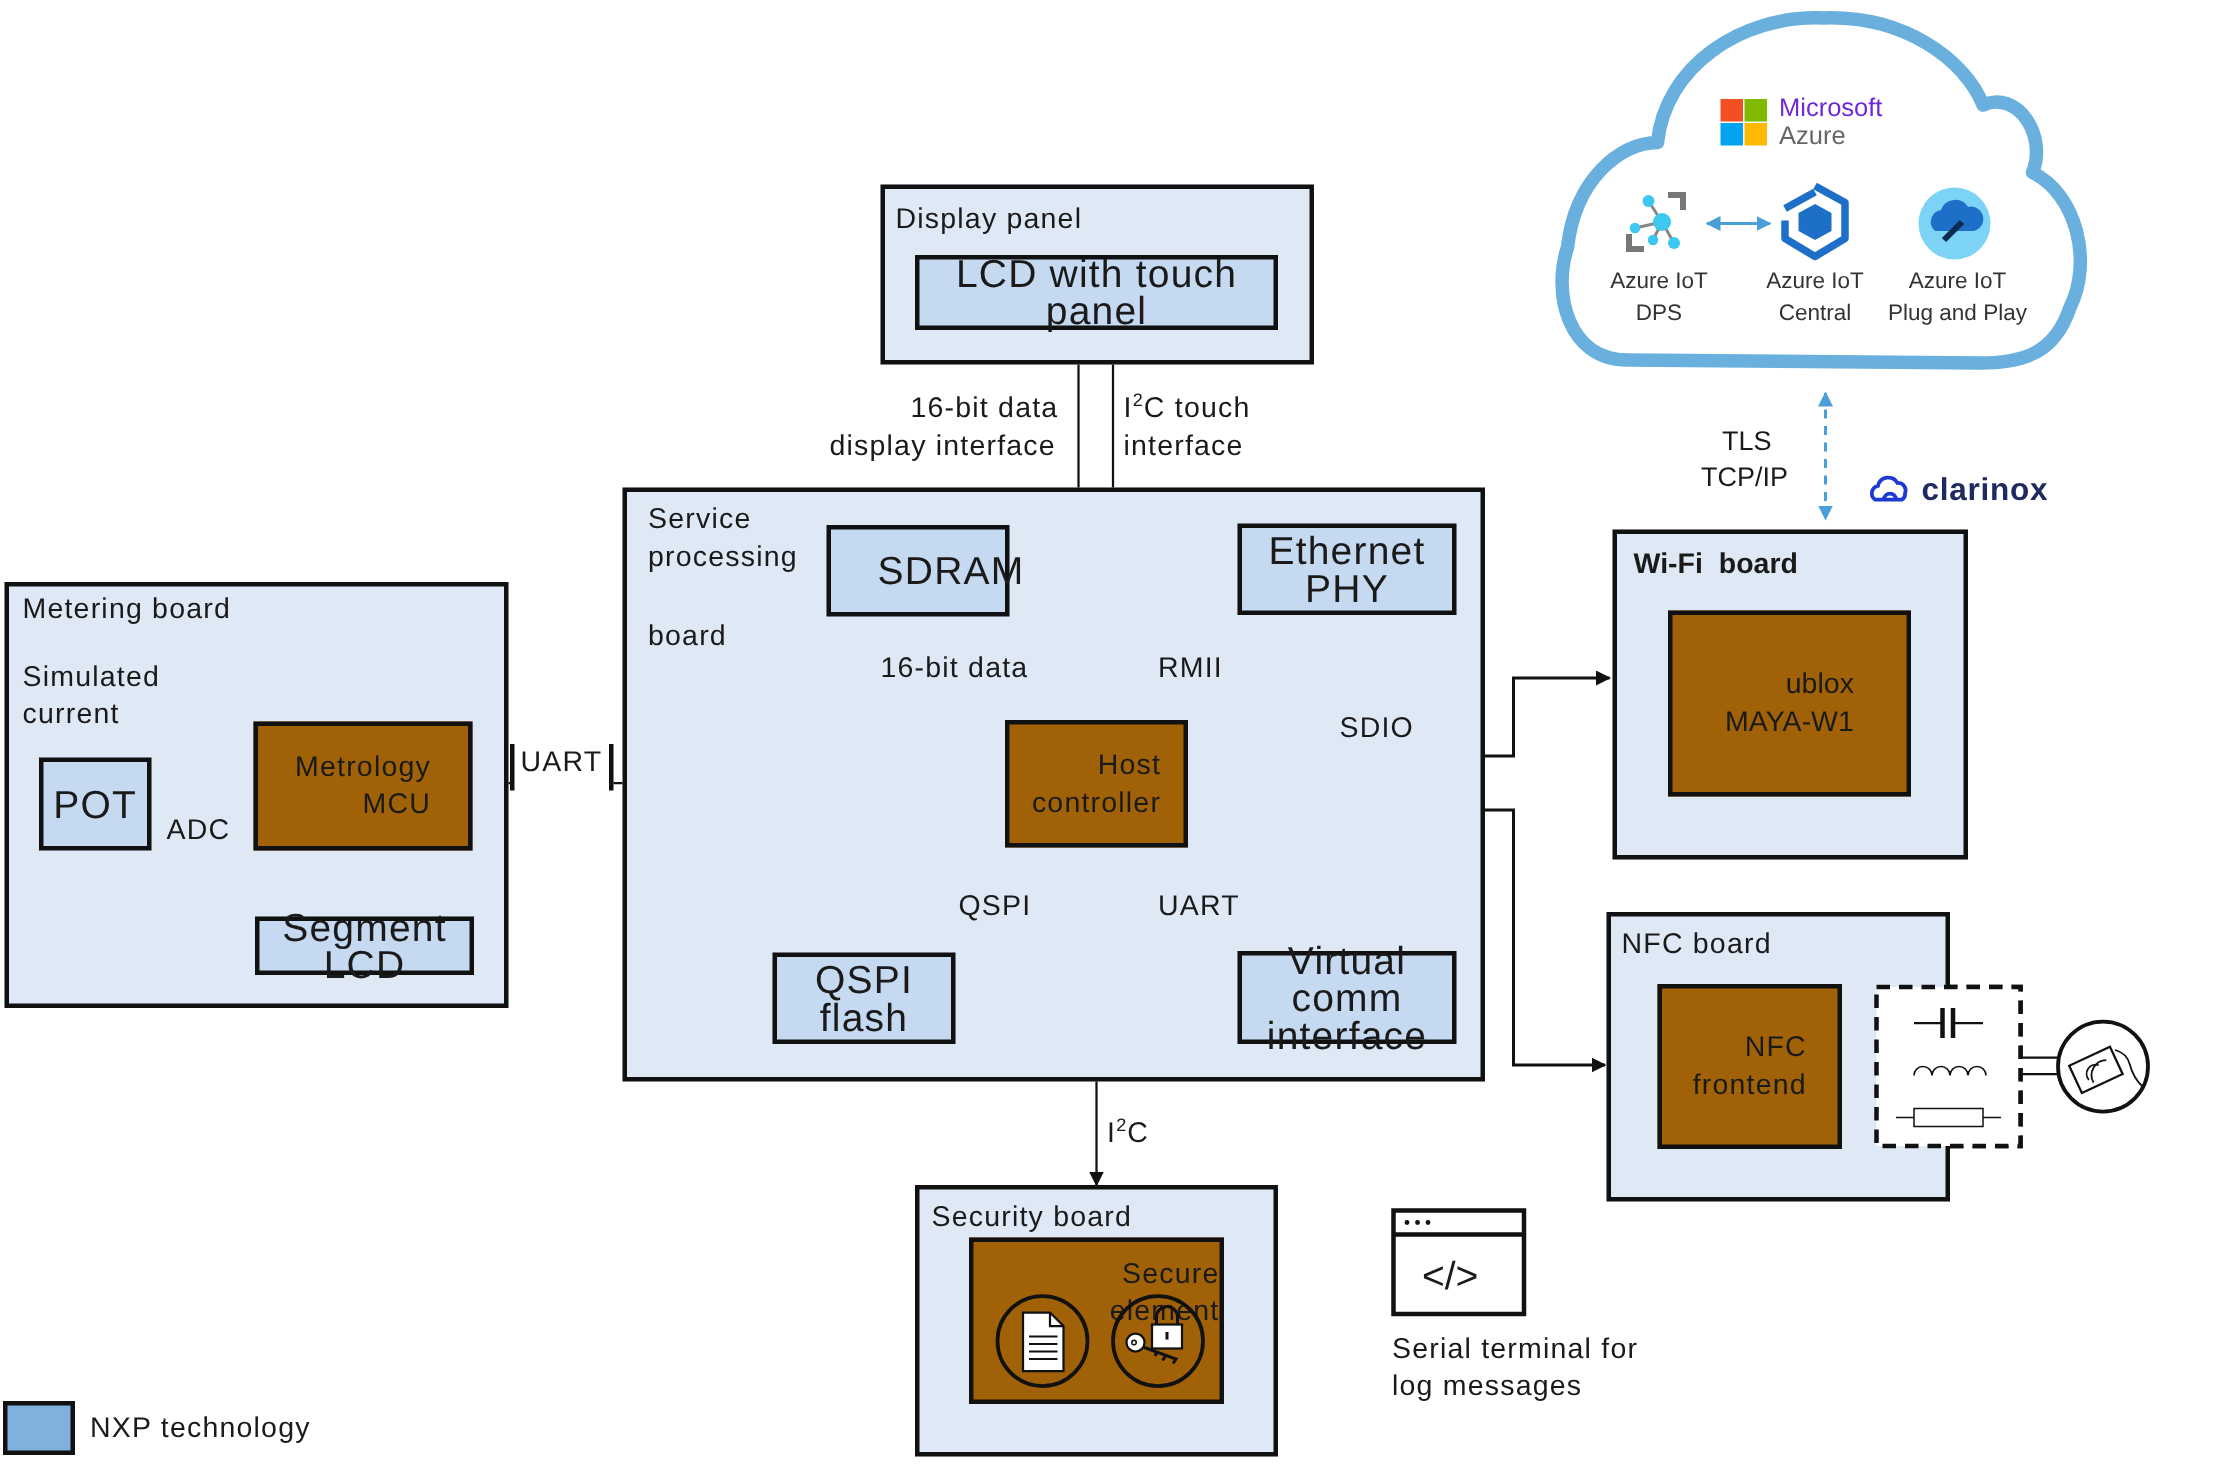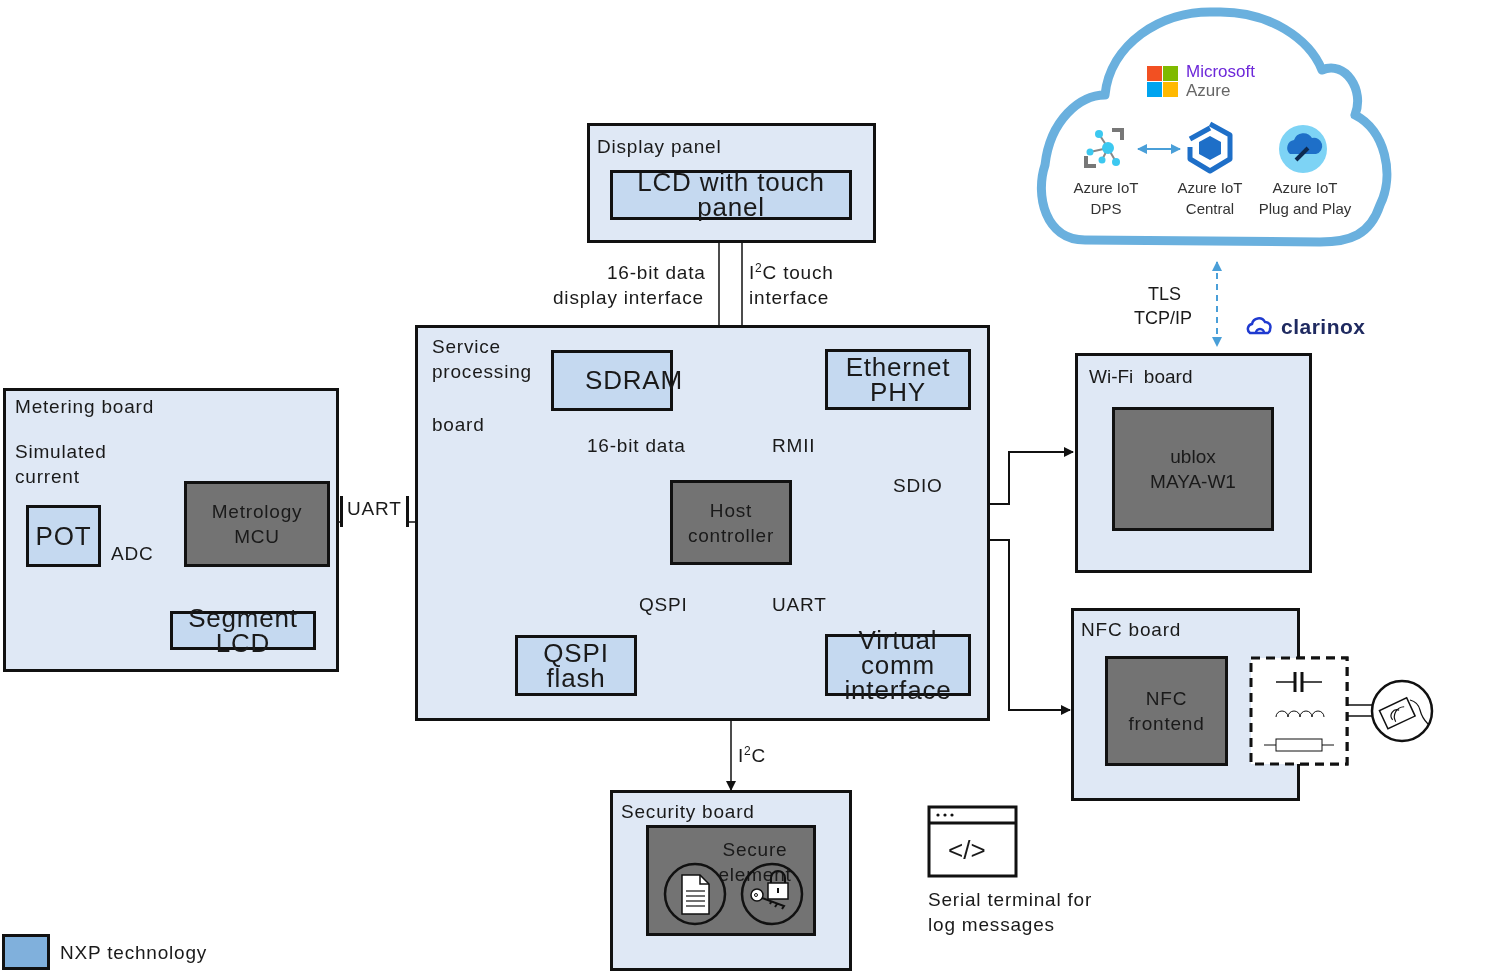--- a/index.html
+++ b/index.html
@@ -3,22 +3,22 @@
 <meta charset="utf-8">
 <style>
   html, body { margin: 0; padding: 0; background: #ffffff; }
   body { width: 1488px; height: 976px; position: relative; overflow: hidden;
          font-family: "Liberation Sans", sans-serif; color: #1a1a1a; }
   .abs { position: absolute; }
   .board { position: absolute; background: #dfe8f5; border: 3px solid #111; box-sizing: border-box; }
   .light { position: absolute; background: #c5d9f0; border: 3px solid #111; box-sizing: border-box;
            display: flex; align-items: center; justify-content: center; text-align: center;
            font-size: 26px; letter-spacing: 0.8px; line-height: 25px; }
-  .nxp { position: absolute; background: #737373; border: 3px solid #111; box-sizing: border-box;
-         display: flex; align-items: center; justify-content: center; text-align: center;
+  .nxp { position: absolute; background: #a16207; border: 3px solid #111; box-sizing: border-box;
+         display: flex; align-items: center; justify-content: center; text-align: right;
          font-size: 19px; letter-spacing: 0.8px; line-height: 25px; }
   .lbl { position: absolute; font-size: 19px; letter-spacing: 0.8px; line-height: 25px; white-space: nowrap; }
   .sm { font-size: 15px; letter-spacing: 0; line-height: 21px; color: #333; text-align: center; }
   sup { font-size: 12px; line-height: 0; }
   svg.wires { position: absolute; left: 0; top: 0; }
   .ms { position: absolute; width: 15px; height: 15px; }
 </style>
 </head>
 <body>
 
@@ -197,32 +197,32 @@
 </div>
 
 <div class="board" style="left:3px;top:388px;width:336px;height:284px;"></div>
 <div class="lbl" style="left:15px;top:394px;">Metering board</div>
 <div class="lbl" style="left:15px;top:439px;">Simulated</div>
 <div class="lbl" style="left:15px;top:464px;">current</div>
 <div class="light" style="left:26px;top:505px;width:75px;height:62px;">
   <span>POT</span>
 </div>
 <div class="lbl" style="left:111px;top:541px;">ADC</div>
-<div class="nxp" style="left:184px;top:481px;width:146px;height:86px;">
+<div class="nxp" style="left:169px;top:481px;width:146px;height:86px;">
   <span><span>Metrology</span><br><span>MCU</span></span>
 </div>
 <div class="light" style="left:170px;top:611px;width:146px;height:39px;justify-content:center;">
   <span>Segment LCD</span>
 </div>
 <div class="lbl" style="left:348px;top:496px;background:#fff;padding:0 4px 6px 4px;border-left:3px solid #111;border-right:3px solid #111;margin-left:-8px;">
   <span>UART</span>
 </div>
 
 <div class="board" style="left:1075px;top:353px;width:237px;height:220px;"></div>
-<div class="lbl" style="left:1089px;top:364px;font-size:19px;letter-spacing:0;white-space:pre;">Wi-Fi  board</div>
+<div class="lbl" style="left:1089px;top:364px;font-size:19px;letter-spacing:0;white-space:pre;font-weight:bold;">Wi-Fi  board</div>
 <div class="nxp" style="left:1112px;top:407px;width:162px;height:124px;font-size:19px;letter-spacing:0;">
   <span><span>ublox</span><br><span>MAYA-W1</span></span>
 </div>
 
 <div class="board" style="left:1071px;top:608px;width:229px;height:193px;"></div>
 <div class="lbl" style="left:1081px;top:617px;">NFC board</div>
 <div class="nxp" style="left:1105px;top:656px;width:123px;height:110px;">
   <span><span>NFC</span><br><span>frontend</span></span>
 </div>
 

